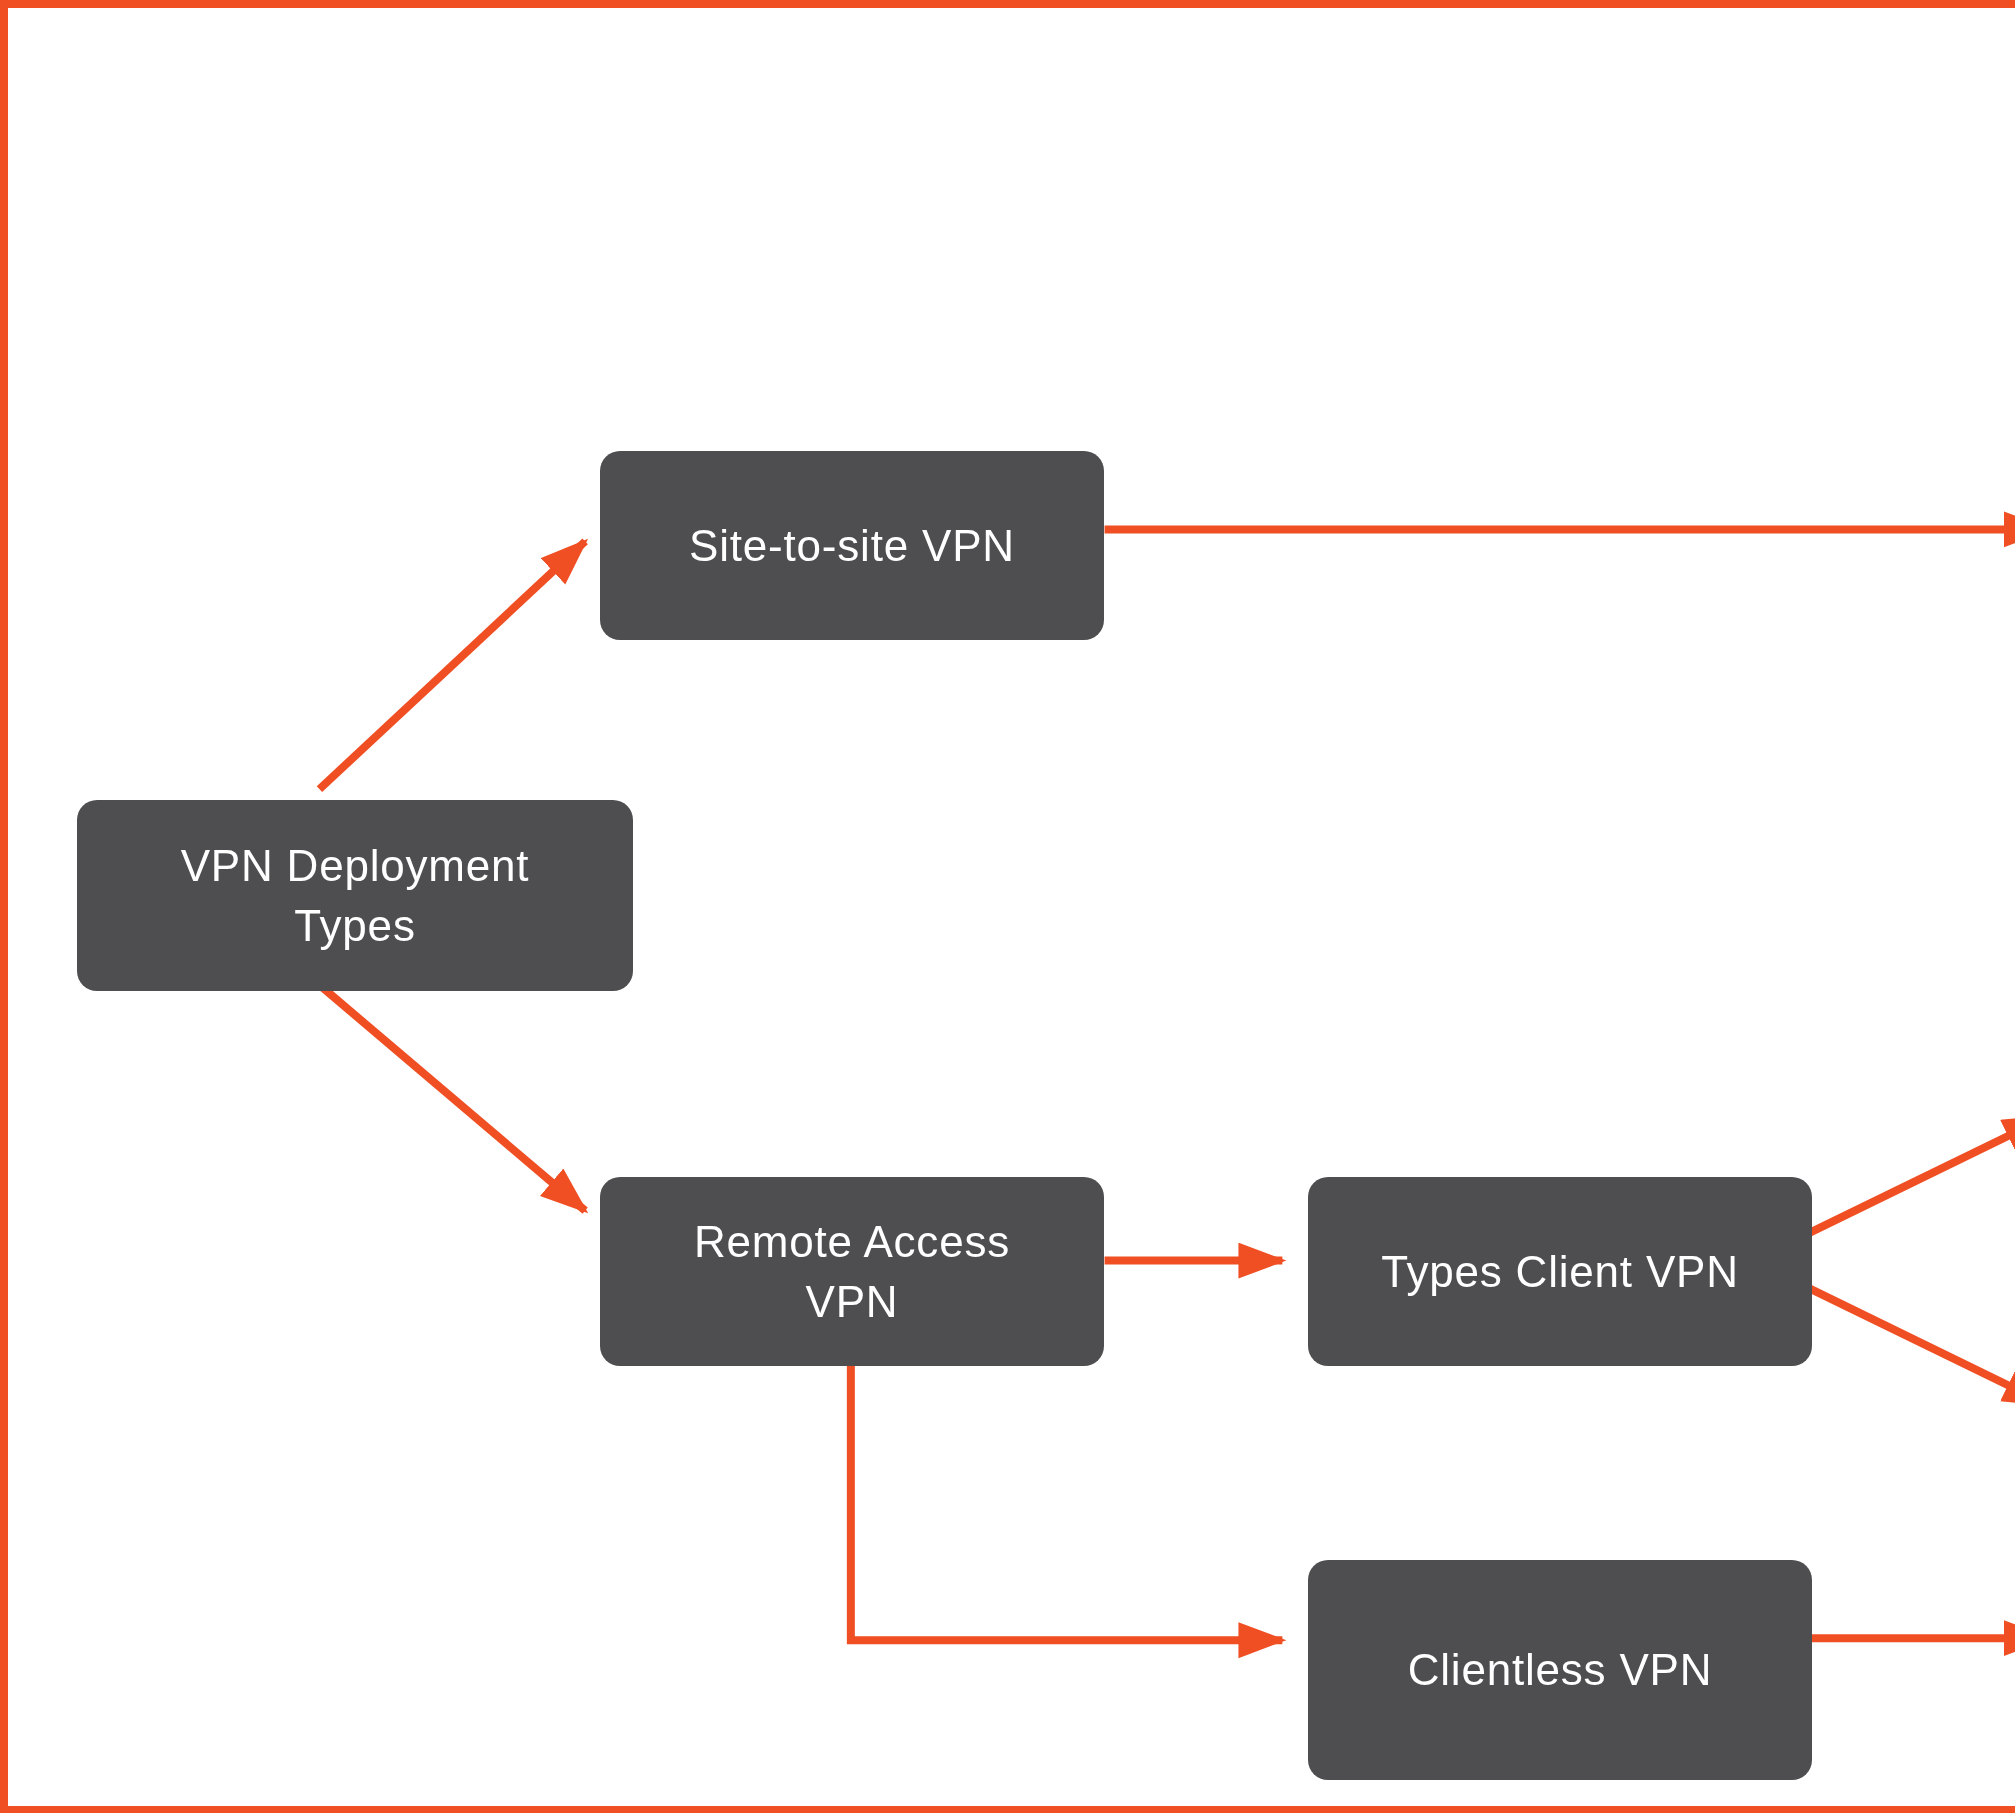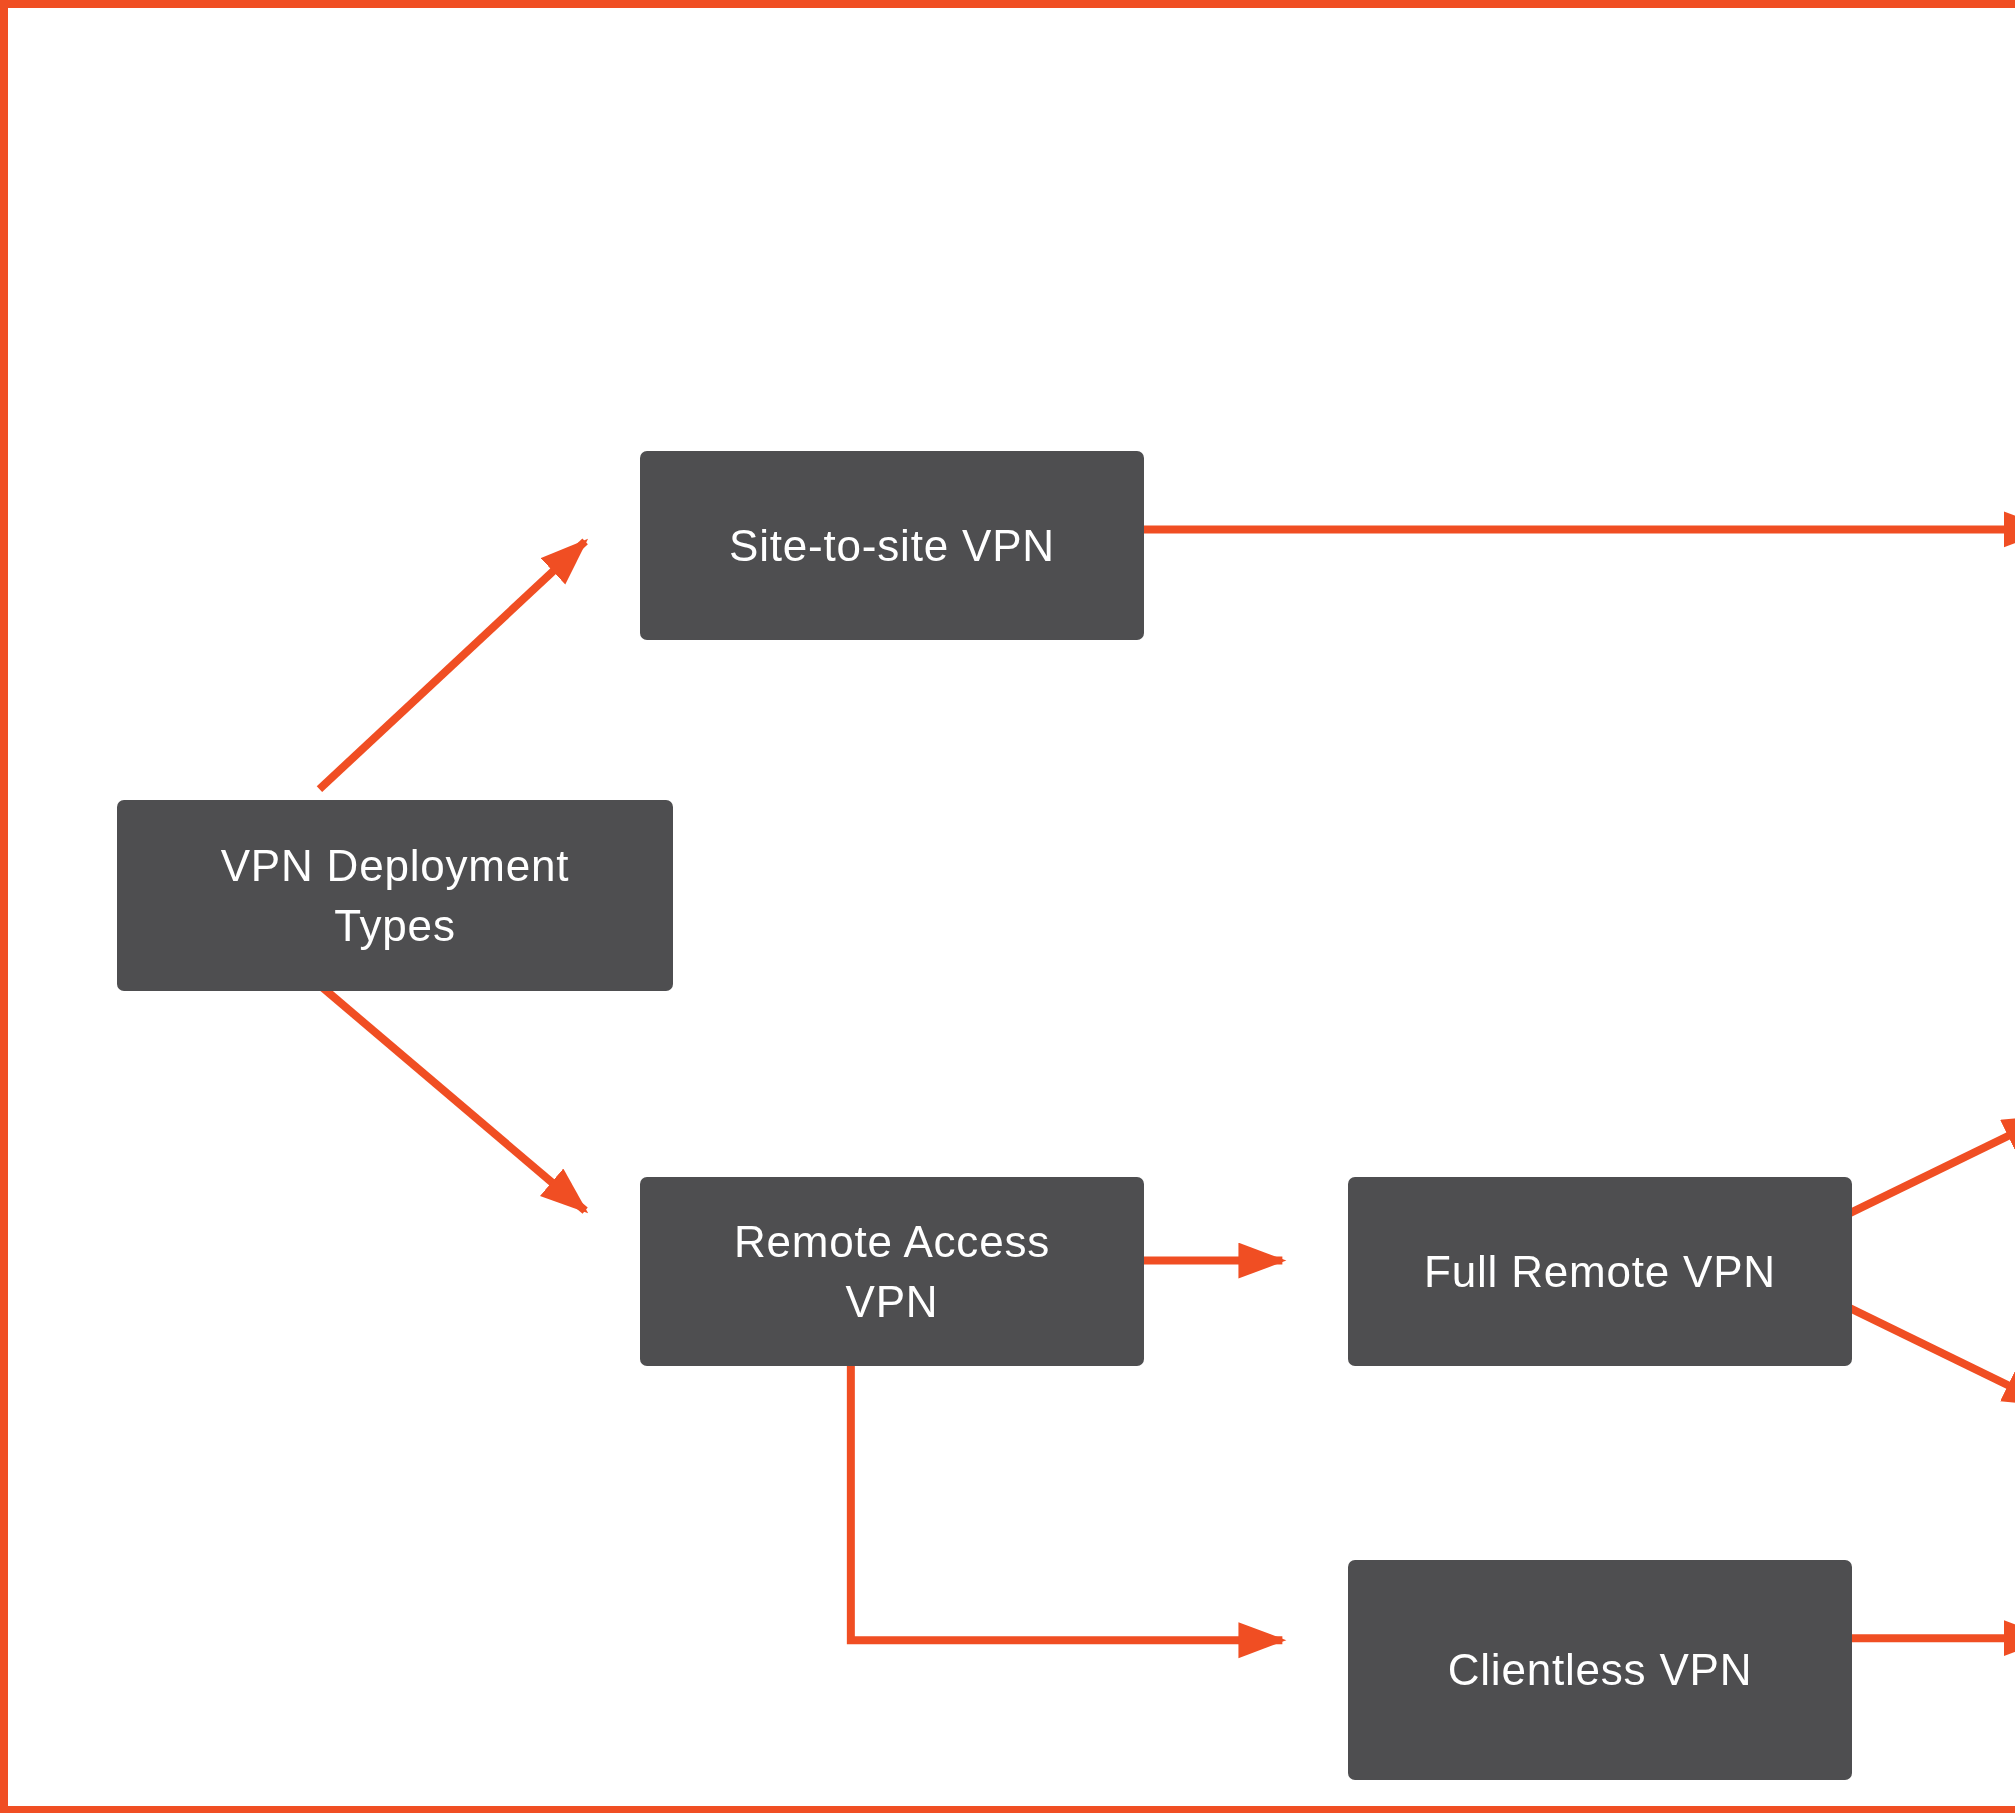--- a/index.html
+++ b/index.html
@@ -48,21 +48,21 @@
     align-items: center;
     justify-content: center;
     text-align: center;
     color: var(--box-text);
     font-size: 44px;
     letter-spacing: 0.8px;
     line-height: 1.35;
     padding: 0 16px;
   }
   .node .label { display: inline-block; }
-  .node.dark  { background: var(--dark-box);  border-radius: 7px; margin-left: 40px; }
+  .node.dark  { background: var(--dark-box);  border-radius: 20px; }
   .node.wrap2 { padding: 0 50px; }
 
   
   #n-root        { left: 69px;  top: 792px; width: 556px; height: 191px; }
   #n-site2site   { left: 592px; top: 443px; width: 504px; height: 189px; }
   #n-remote      { left: 592px; top: 1169px; width: 504px; height: 189px; }
   #n-fullclient  { left: 1300px; top: 1169px; width: 504px; height: 189px; }
   #n-clientless  { left: 1300px; top: 1552px; width: 504px; height: 220px; }
 </style>
 </head>
@@ -97,21 +97,21 @@
 
   <div class="node dark" id="n-site2site">
     <span class="label">Site-to-site VPN</span>
   </div>
 
   <div class="node dark wrap2" id="n-remote">
     <span class="label">Remote Access VPN</span>
   </div>
 
   <div class="node dark" id="n-fullclient">
-    <span class="label">Full Remote VPN</span>
+    <span class="label">Types Client VPN</span>
   </div>
 
   <div class="node dark" id="n-clientless">
     <span class="label">Clientless VPN</span>
   </div>
 
 </div>
 
 
 </body></html>

